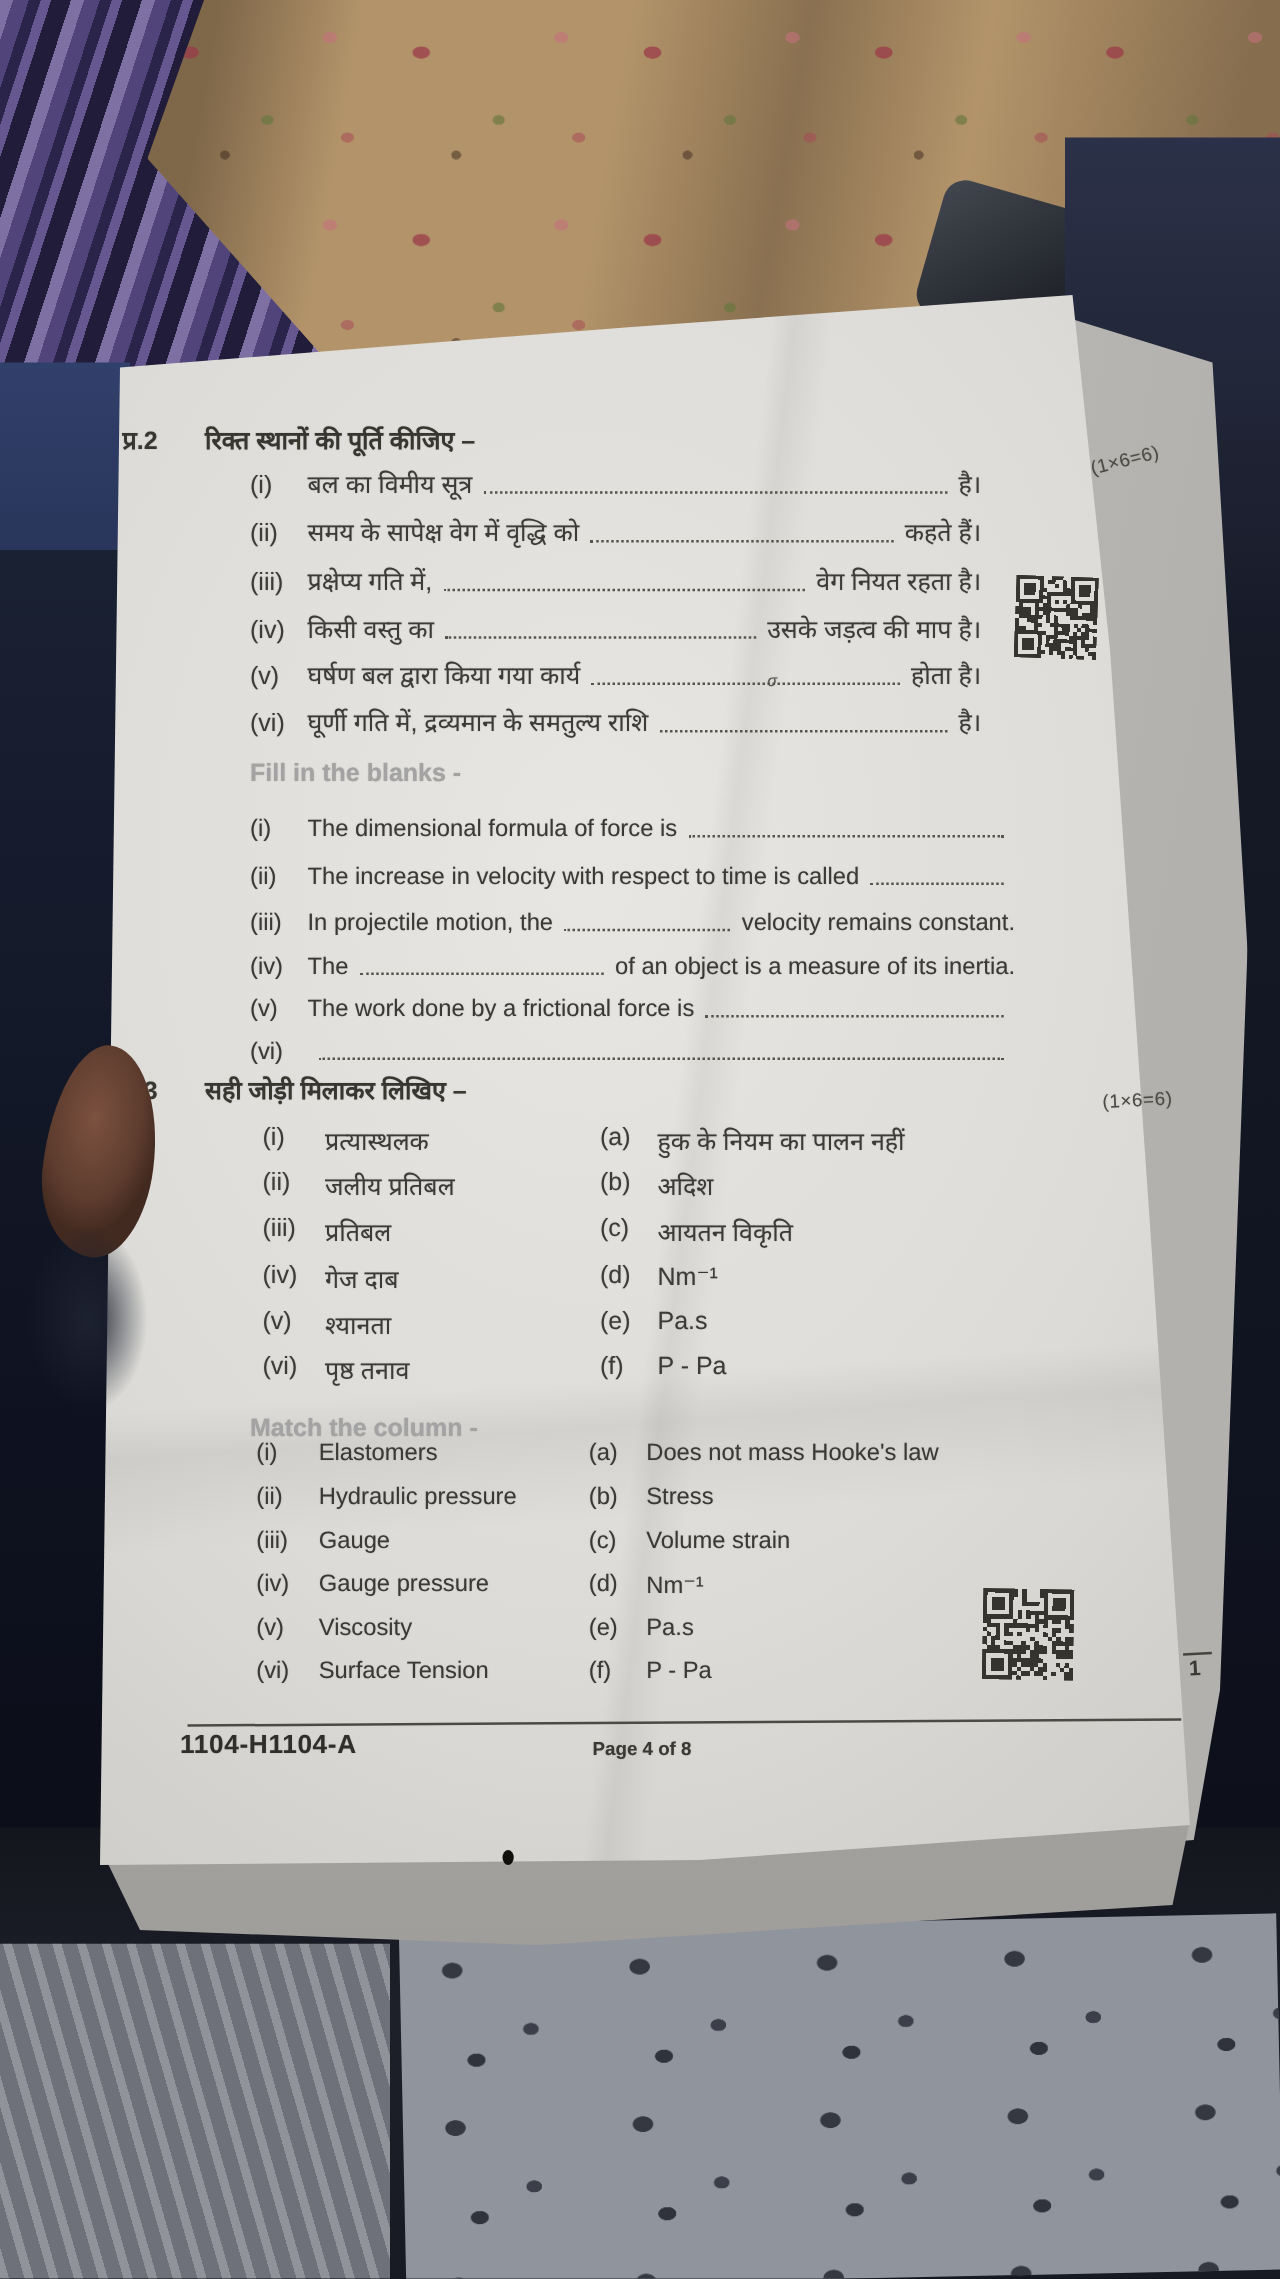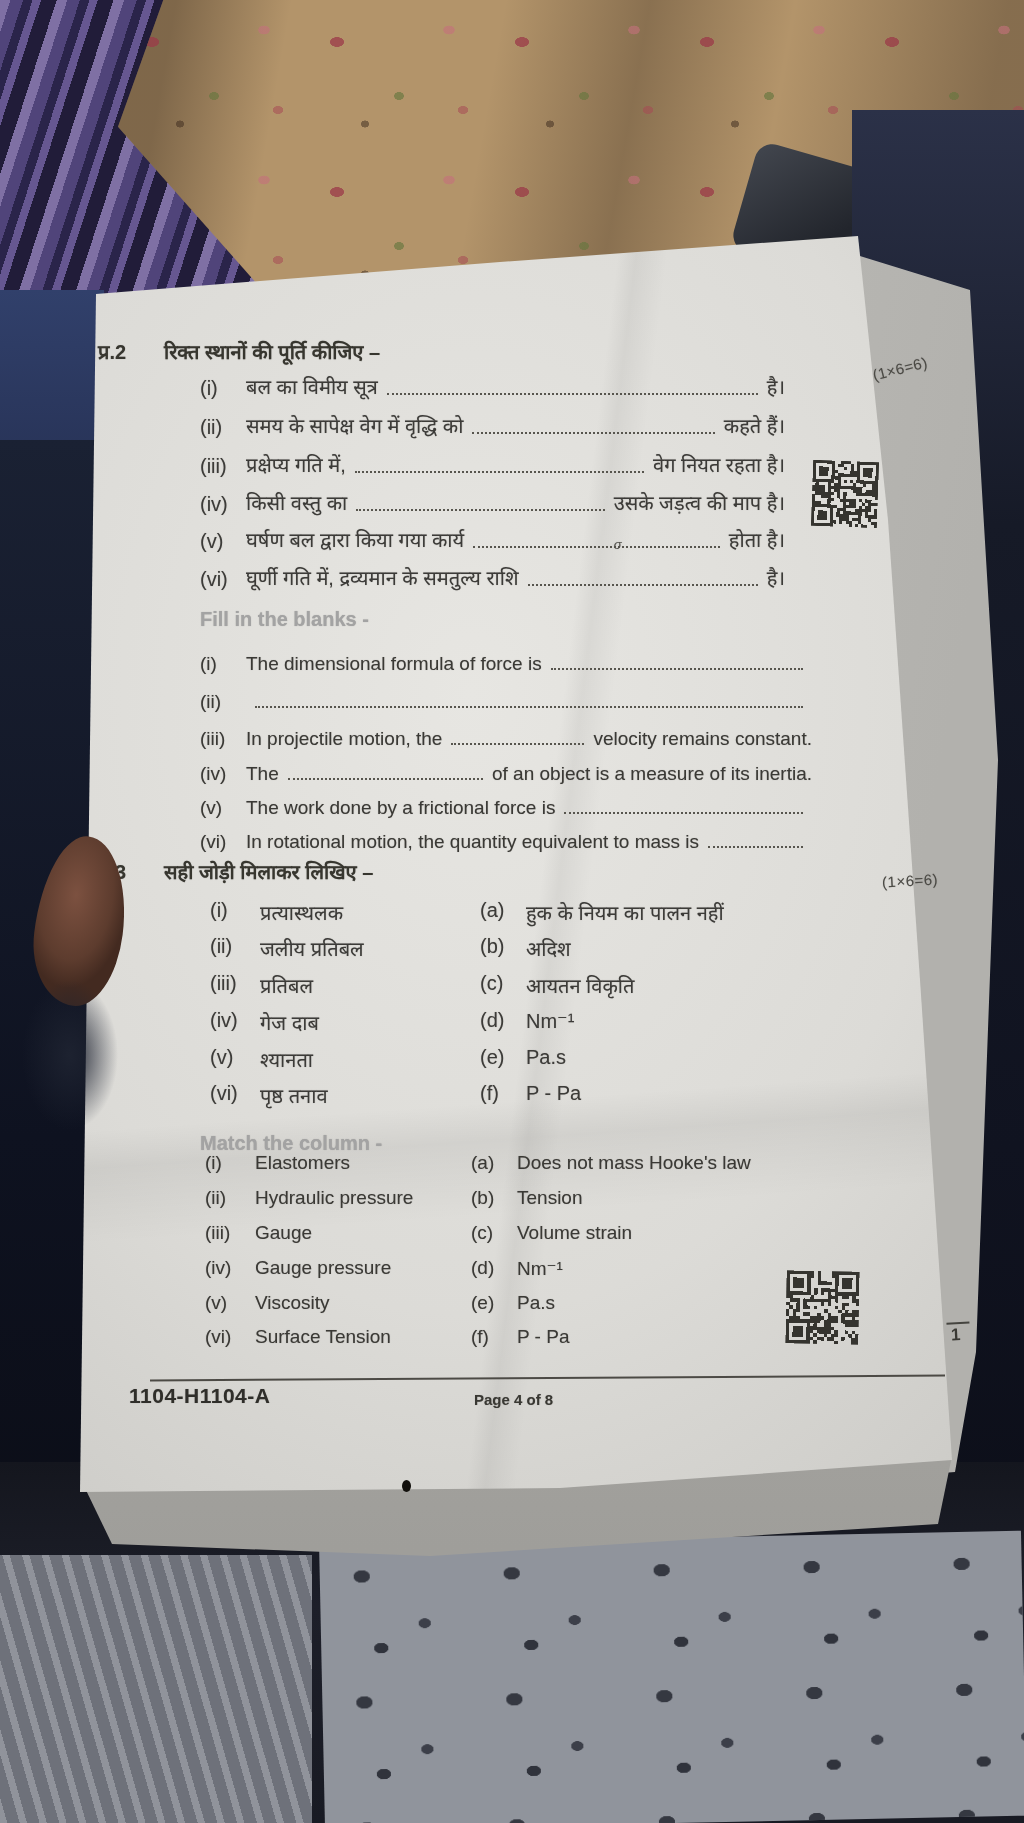--- a/index.html
+++ b/index.html
@@ -75,21 +75,21 @@
   .mrow{position:absolute;height:27px;white-space:nowrap;}
   .mrow span{position:absolute;top:0;}
   .mrow .l-num{left:0;}
   .mrow .l-text{left:50px;}
   .mrow .r-letter{left:270px;}
   .mrow .r-text{left:316px;}
   .mrow.erow .r-letter{left:266px;}
   .mrow.erow .r-text{left:312px;}
   .marks{position:absolute;font-size:15px;color:#4b4a45;letter-spacing:.5px;white-space:nowrap;}
   .footer-line{position:absolute;left:150px;top:1377px;width:795px;height:2px;background:#4c4a45;transform:rotate(-.35deg);}
-  .footer-code{position:absolute;left:129px;top:1384px;font-size:21px;font-weight:700;color:#2f2e2a;letter-spacing:.5px;}
+  .footer-code{position:absolute;left:144px;top:1384px;font-size:21px;font-weight:700;color:#2f2e2a;letter-spacing:.5px;}
   .footer-page{position:absolute;left:474px;top:1391px;font-size:15px;font-weight:700;color:#393833;}
   .pen-mark{position:absolute;left:57%;top:-9px;font-size:13px;font-style:italic;color:#56544e;}
   .edge-num{position:absolute;left:947px;top:1322px;z-index:6;font-size:17px;font-weight:700;color:#3a3934;
     border-top:2px solid #45443f;padding:1px 10px 0 4px;transform:rotate(-3deg);}
   .qr{position:absolute;z-index:6;}
   .dot{position:absolute;left:402px;top:1480px;width:9px;height:12px;border-radius:50%;background:#12100c;z-index:6;}
 </style>
 </head>
 <body>
 
@@ -160,20 +160,21 @@
     <div class="subhead" style="left:200px;top:608px;">Fill in the blanks -</div>
 
     <div class="row eng" style="left:200px;top:647px;width:612px;">
       <span class="num">(i)</span>
       <span>The dimensional formula of force is</span>
       <span class="dots"></span>
       <span></span>
     </div>
     <div class="row eng" style="left:200px;top:685px;width:612px;">
       <span class="num">(ii)</span>
+      <span>The increase in velocity with respect to time is called</span>
       <span class="dots"></span>
       <span></span>
     </div>
     <div class="row eng" style="left:200px;top:722px;width:612px;">
       <span class="num">(iii)</span>
       <span>In projectile motion, the</span>
       <span class="dots"></span>
       <span>velocity remains constant.</span>
     </div>
     <div class="row eng" style="left:200px;top:757px;width:612px;">
@@ -183,21 +184,20 @@
       <span>of an object is a measure of its inertia.</span>
     </div>
     <div class="row eng" style="left:200px;top:791px;width:612px;">
       <span class="num">(v)</span>
       <span>The work done by a frictional force is</span>
       <span class="dots"></span>
       <span></span>
     </div>
     <div class="row eng" style="left:200px;top:825px;width:612px;">
       <span class="num">(vi)</span>
-      <span>In rotational motion, the quantity equivalent to mass is</span>
       <span class="dots"></span>
       <span></span>
     </div>
 
     <div class="qhead" style="left:98px;top:858px;">
       <span class="qnum">प्र.3</span>
       <span>सही जोड़ी मिलाकर लिखिए –</span>
     </div>
 
     <div class="mrow hindi" style="left:210px;top:899px;">
@@ -242,21 +242,21 @@
     <div class="mrow eng erow" style="left:205px;top:1152px;">
       <span class="l-num">(i)</span>
       <span class="l-text">Elastomers</span>
       <span class="r-letter">(a)</span>
       <span class="r-text">Does not mass Hooke's law</span>
     </div>
     <div class="mrow eng erow" style="left:205px;top:1187px;">
       <span class="l-num">(ii)</span>
       <span class="l-text">Hydraulic pressure</span>
       <span class="r-letter">(b)</span>
-      <span class="r-text">Tension</span>
+      <span class="r-text">Stress</span>
     </div>
     <div class="mrow eng erow" style="left:205px;top:1222px;">
       <span class="l-num">(iii)</span>
       <span class="l-text">Gauge</span>
       <span class="r-letter">(c)</span>
       <span class="r-text">Volume strain</span>
     </div>
     <div class="mrow eng erow" style="left:205px;top:1257px;">
       <span class="l-num">(iv)</span>
       <span class="l-text">Gauge pressure</span>

